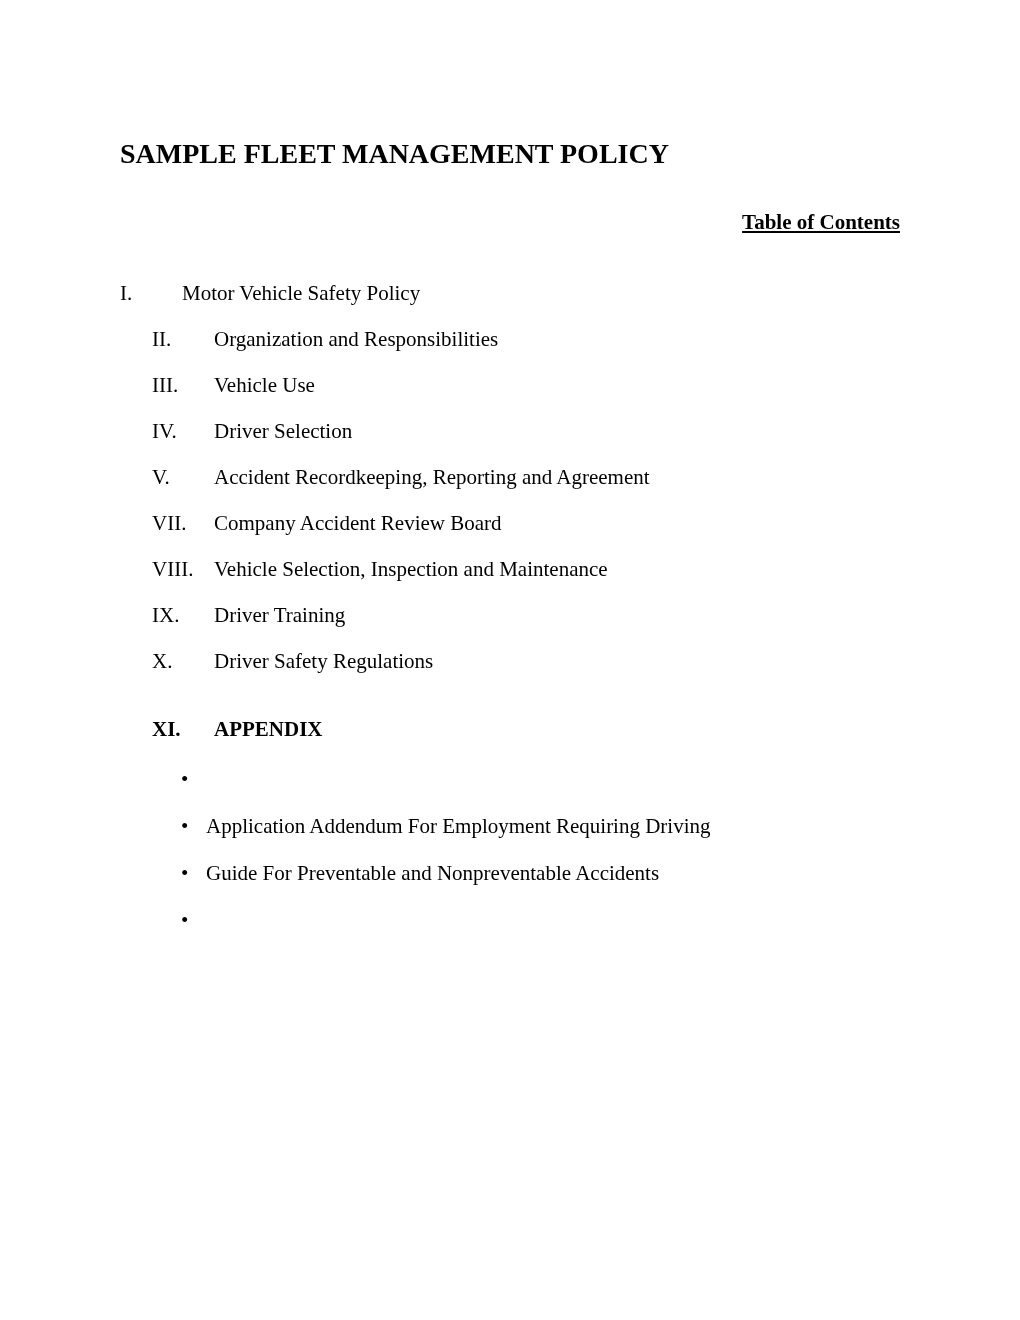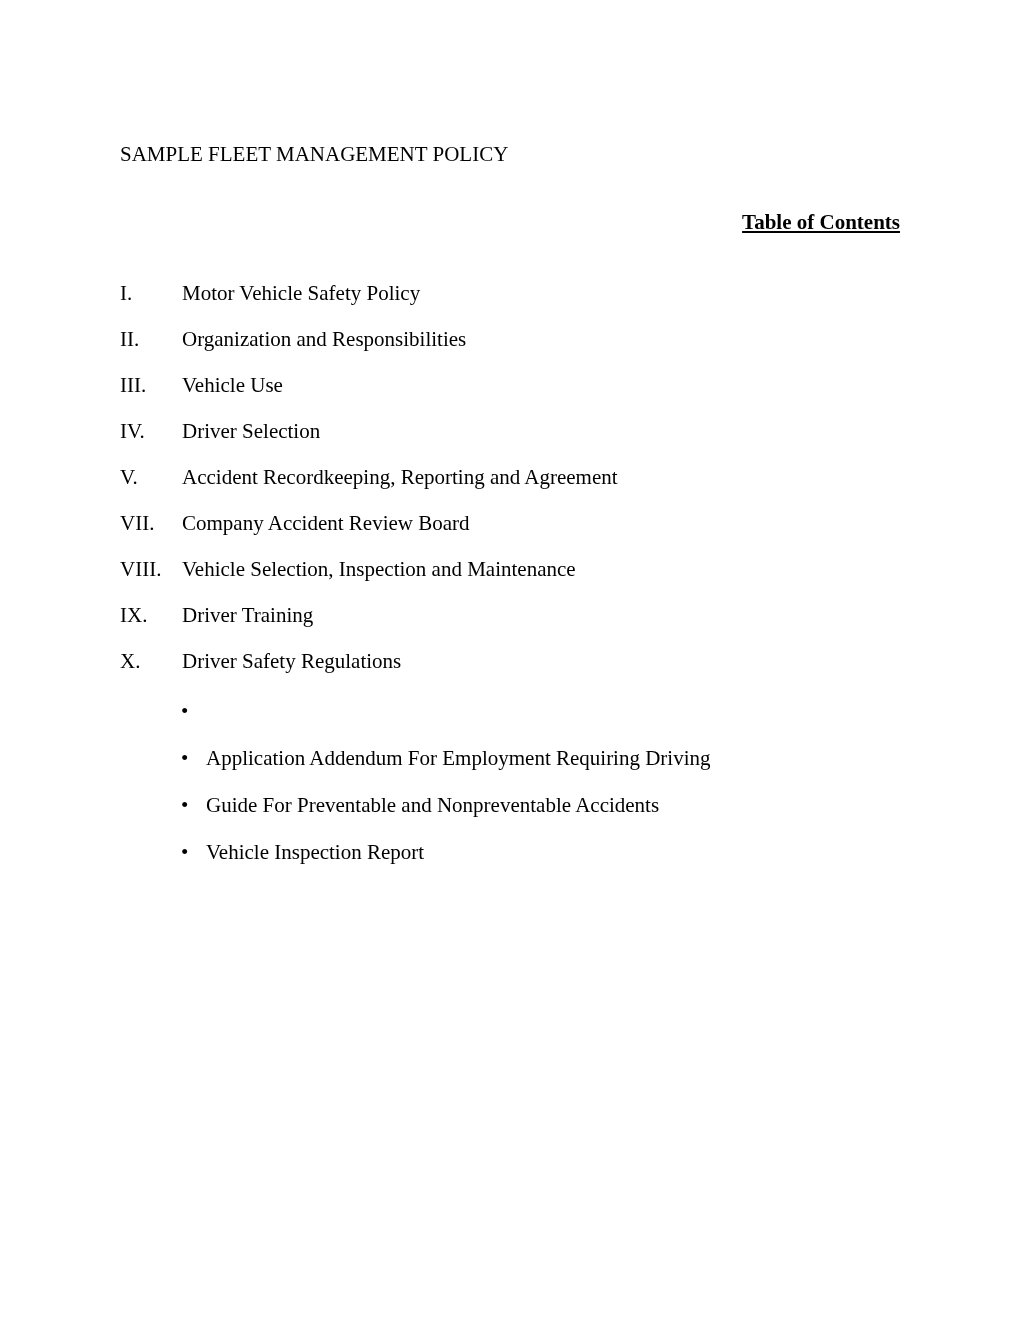--- a/index.html
+++ b/index.html
@@ -15,38 +15,38 @@
     overflow: hidden;
   }
   .content {
     position: absolute;
     left: 120px;
     right: 120px;
     top: 0;
   }
   .doc-title {
     margin: 140px 0 16px 0;
-    font-size: 21px;
-    font-weight: normal;
+    font-size: 28px;
+    font-weight: bold;
     line-height: 28px;
   }
   .toc-heading {
     margin: 40px 0 0 0;
     text-align: right;
     font-size: 21px;
     line-height: 28px;
     font-weight: bold;
   }
   .toc-heading .underline { text-decoration: underline; }
   .toc-row {
     display: flex;
     line-height: 28px;
   }
   .toc-row.first { margin-top: 43px; }
-  .toc-row + .toc-row { margin-top: 18px; }
+  .toc-row + .toc-row { margin-top: 18px; margin-left: 32px; }
   .toc-row .numeral {
     flex: 0 0 62px;
   }
   .toc-row.appendix { margin-top: 40px; font-weight: bold; }
   .bullet-row {
     display: flex;
     margin-left: 61px;
     line-height: 28px;
     margin-top: 19px;
   }
@@ -96,31 +96,34 @@
     </div>
     <div class="toc-row">
       <span class="numeral">IX.</span>
       <span class="item-title">Driver Training</span>
     </div>
     <div class="toc-row">
       <span class="numeral">X.</span>
       <span class="item-title">Driver Safety Regulations</span>
     </div>
 
+    <div class="toc-row appendix">
+      <span class="numeral">XI.</span>
+      <span class="item-title">APPENDIX</span>
+    </div>
 
     <div class="bullet-row first">
       <span class="bullet">•</span>
     </div>
     <div class="bullet-row">
       <span class="bullet">•</span>
       <span class="bullet-label">Application Addendum For Employment Requiring Driving</span>
     </div>
     <div class="bullet-row">
       <span class="bullet">•</span>
       <span class="bullet-label">Guide For Preventable and Nonpreventable Accidents</span>
     </div>
     <div class="bullet-row">
       <span class="bullet">•</span>
-      <span class="bullet-label">Vehicle Inspection Report</span>
     </div>
 
   </div>
 </div>
 
 </body></html>

